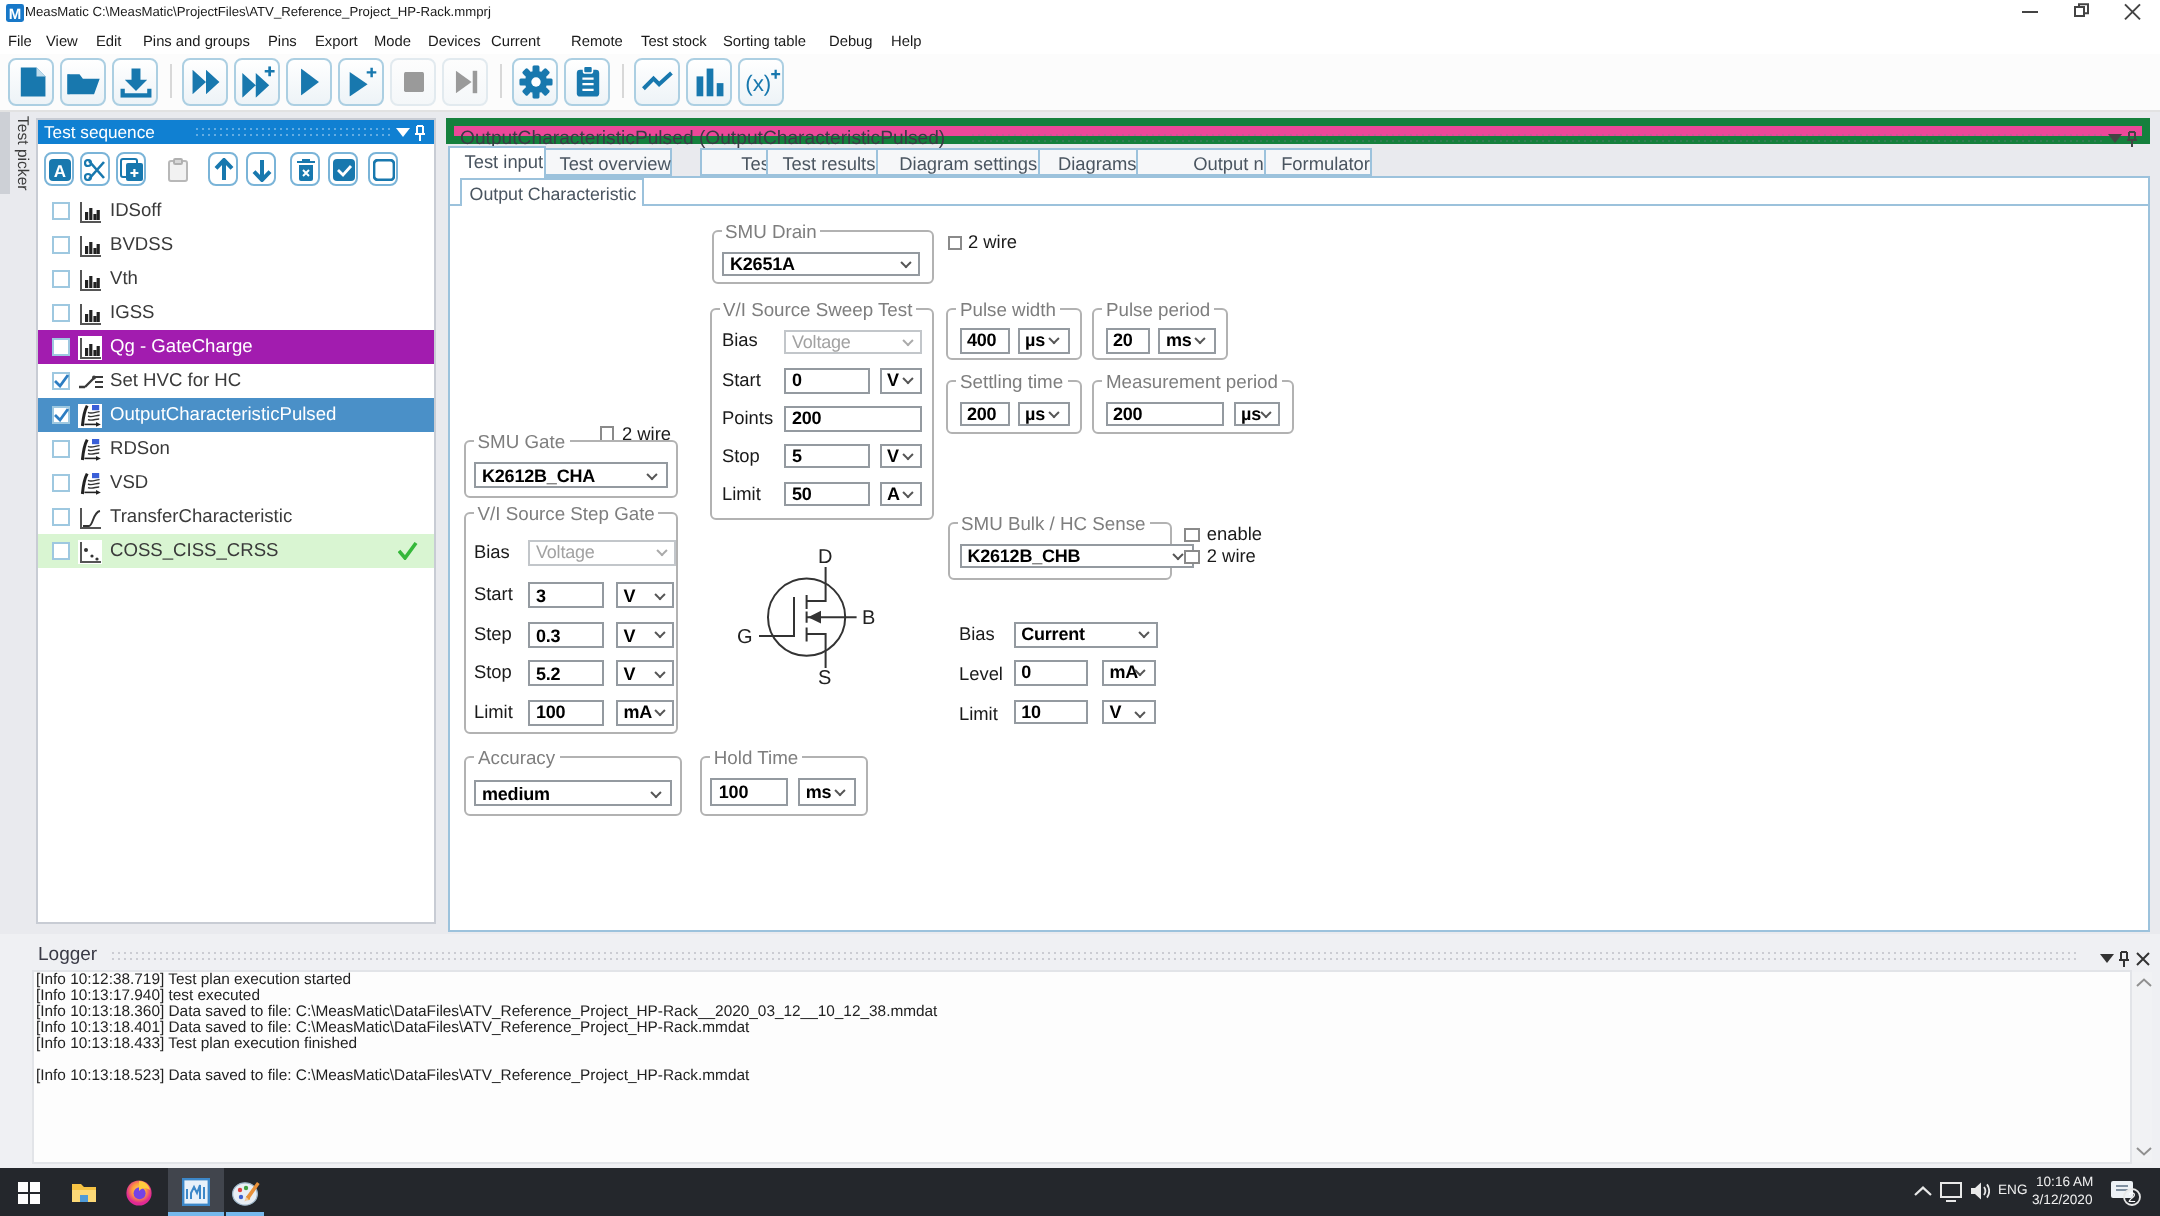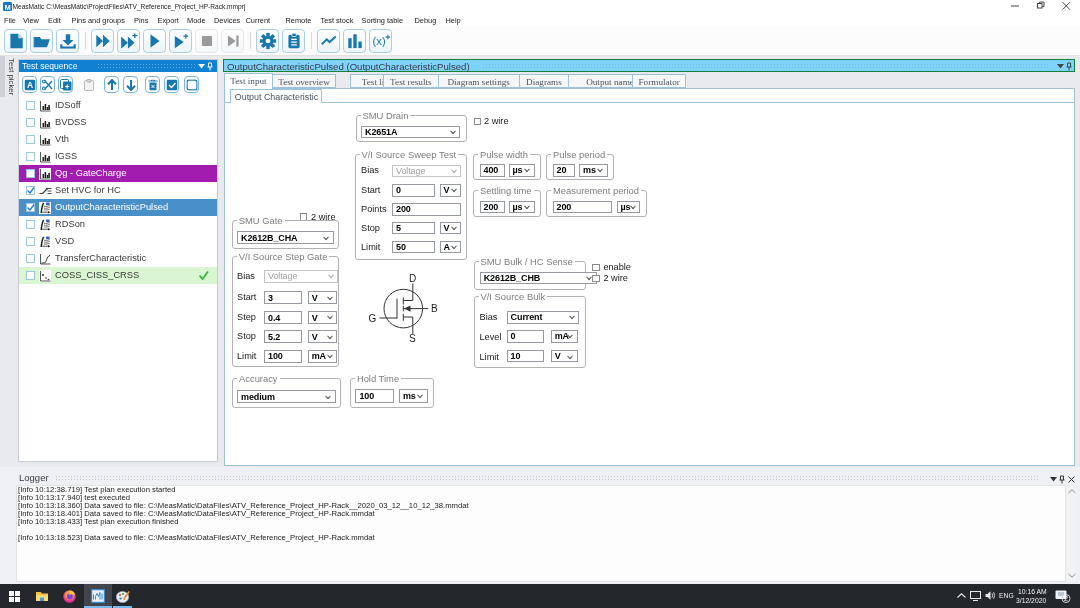--- a/index.html
+++ b/index.html
@@ -29,25 +29,25 @@
 .row { position:absolute; left:0; width:198px; height:17px; font-size:9.3px; color:#3a3a3a; }
 .row .cb { position:absolute; left:7px; top:3.5px; width:9px; height:9px; background:#fff; border:1px solid #9ec8e0; }
 .row .icon { position:absolute; left:20px; top:2.5px; width:12px; height:12px; background:#fff; }
 .row .lbl { position:absolute; left:36px; top:2.5px; white-space:nowrap; }
 .row.sel-orange { background:#a21caf; }
 .row.sel-orange .lbl { color:#fff; }
 .row.sel-blue { background:#4a90c8; }
 .row.sel-blue .lbl { color:#fff; }
 .row.sel-green { background:#d9f5d2; }
 #main { left:222px; top:0px; width:858px; height:467px; }
-#main-head { position:absolute; left:1px; top:2.6px; width:852px; height:13px; background:#7dd3fc; border:1px solid #15803d; font-size:9.6px; color:#3a3a46; }
+#main-head { position:absolute; left:1px; top:2.6px; width:852px; height:13px; background:#ec4899; border:4px solid #15803d; font-size:9.6px; color:#3a3a46; }
 #page-box { position:absolute; left:1.8px; top:31.6px; width:851.4px; height:378.2px; border:1px solid #9cc2dc; background:#fff; }
 #content-line { position:absolute; left:2.8px; top:46.3px; width:849.4px; height:1px; background:#9cc2dc; }
 .tab { position:absolute; top:18px; height:13.6px; border:1px solid #9cc2dc; background:#f6f7f9; font-size:9.2px; color:#4a5560; z-index:2; }
-.tab span { position:absolute; left:0; right:0; top:1.5px; text-align:center;font-family:Liberation Serif, serif; }
+.tab span { position:absolute; left:0; right:0; top:1.5px; text-align:right; }
 .tab.active { background:#fff; height:15.4px; top:17.4px; border-bottom:none; z-index:4; }
 #subtab { position:absolute; top:32.6px; height:14.4px; border:1px solid #9cc2dc; border-bottom:none; background:#fff; z-index:4; font-size:8.9px; color:#4a5560; }
 #form { left:0; top:0; width:1080px; height:608px; font-size:9.2px; color:#111; }
 .group { position:absolute; border:1px solid #b2b2b2; border-radius:3px; background:#fff; }
 .gtitle { position:absolute; top:-6px; left:4px; background:#fff; padding:0 2px; color:#7e7e7e; font-size:9.4px; white-space:nowrap; }
 .inp { position:absolute; border:1px solid #949aa0; background:#fff; font-size:9px; font-weight:bold; color:#000; padding-left:3px; white-space:nowrap; overflow:hidden; letter-spacing:-0.1px; }
 .dd { position:absolute; border:1px solid #949aa0; background:#fff; font-size:9px; font-weight:bold; color:#000; padding-left:3px; white-space:nowrap; overflow:hidden; letter-spacing:-0.1px; }
 .dd:after { content:""; position:absolute; right:4.5px; top:42%; width:3px; height:3px; border-right:1px solid #555; border-bottom:1px solid #555; transform:translateY(-42%) rotate(45deg); }
 .dd.dis { color:#a2a2a2; border-color:#c2c6ca; font-weight:normal; }
 .dd.dis:after { border-color:#aaa; }
@@ -572,21 +572,21 @@
     <div class="dd" style="left:237px;top:231px;width:96.5px;height:13px;line-height:12px">K2612B_CHA</div>
     <div class="group" style="left:231.8px;top:255.5px;width:107.19999999999999px;height:111.0px">
       <span class="gtitle">V/I Source Step Gate</span>
     </div>
     <span class="flabel" style="left:237px;top:271px">Bias</span>
     <div class="dd dis" style="left:264px;top:270px;width:74.30000000000001px;height:12.5px;line-height:11.5px">Voltage</div>
     <span class="flabel" style="left:237px;top:292px">Start</span>
     <div class="inp" style="left:264px;top:291px;width:38.30000000000001px;height:13px;line-height:12px">3</div>
     <div class="dd" style="left:307.7px;top:291px;width:29.80000000000001px;height:13px;line-height:12px">V</div>
     <span class="flabel" style="left:237px;top:311.5px">Step</span>
-    <div class="inp" style="left:264px;top:310.5px;width:38.30000000000001px;height:13.0px;line-height:12.0px">0.4</div>
+    <div class="inp" style="left:264px;top:310.5px;width:38.30000000000001px;height:13.0px;line-height:12.0px">0.3</div>
     <div class="dd" style="left:307.7px;top:310.5px;width:29.80000000000001px;height:13.0px;line-height:12.0px">V</div>
     <span class="flabel" style="left:237px;top:331px">Stop</span>
     <div class="inp" style="left:264px;top:330.3px;width:38.30000000000001px;height:13.0px;line-height:12.0px">5.2</div>
     <div class="dd" style="left:307.7px;top:330.3px;width:29.80000000000001px;height:13.0px;line-height:12.0px">V</div>
     <span class="flabel" style="left:237px;top:351px">Limit</span>
     <div class="inp" style="left:264px;top:350px;width:38.30000000000001px;height:12.5px;line-height:11.5px">100</div>
     <div class="dd" style="left:307.7px;top:350px;width:29.80000000000001px;height:12.5px;line-height:11.5px">mA</div>
     <svg class="abs" style="left:365px;top:272px" width="80" height="72" viewBox="0 0 80 72">
 <g stroke="#333" stroke-width="1" fill="none">
 <circle cx="38.3" cy="36.6" r="19.3"></circle>
@@ -604,23 +604,20 @@
 <text x="44" y="70" font-size="10" fill="#222" font-family="Liberation Sans">S</text>
 </svg>
     <div class="group" style="left:473.5px;top:261px;width:112.5px;height:28.5px">
       <span class="gtitle">SMU Bulk / HC Sense</span>
     </div>
     <div class="dd" style="left:479.7px;top:272px;width:117px;height:11.5px;line-height:10.5px">K2612B_CHB</div>
     <span class="cbx" style="left:592.2px;top:263.5px"></span>
     <span class="flabel" style="left:603.4px;top:262.0px">enable</span>
     <span class="cbx" style="left:592.2px;top:274.5px"></span>
     <span class="flabel" style="left:603.4px;top:273.0px">2 wire</span>
-    <div class="group" style="left:473.5px;top:296px;width:112.5px;height:71.5px">
-      <span class="gtitle">V/I Source Bulk</span>
-    </div>
     <span class="flabel" style="left:479.5px;top:312px">Bias</span>
     <div class="dd" style="left:506.6px;top:311px;width:72.69999999999993px;height:12.5px;line-height:11.5px">Current</div>
     <span class="flabel" style="left:479.5px;top:331.5px">Level</span>
     <div class="inp" style="left:506.6px;top:330px;width:37.69999999999993px;height:12.5px;line-height:11.5px">0</div>
     <div class="dd" style="left:550.7px;top:330px;width:27.299999999999955px;height:12.5px;line-height:11.5px">mA</div>
     <span class="flabel" style="left:479.5px;top:351.5px">Limit</span>
     <div class="inp" style="left:506.6px;top:350.3px;width:37.69999999999993px;height:12.199999999999989px;line-height:11.199999999999989px">10</div>
     <div class="dd" style="left:550.7px;top:350.3px;width:27.299999999999955px;height:12.199999999999989px;line-height:11.199999999999989px">V</div>
     <div class="group" style="left:232px;top:378px;width:108.5px;height:30px">
       <span class="gtitle">Accuracy</span>

